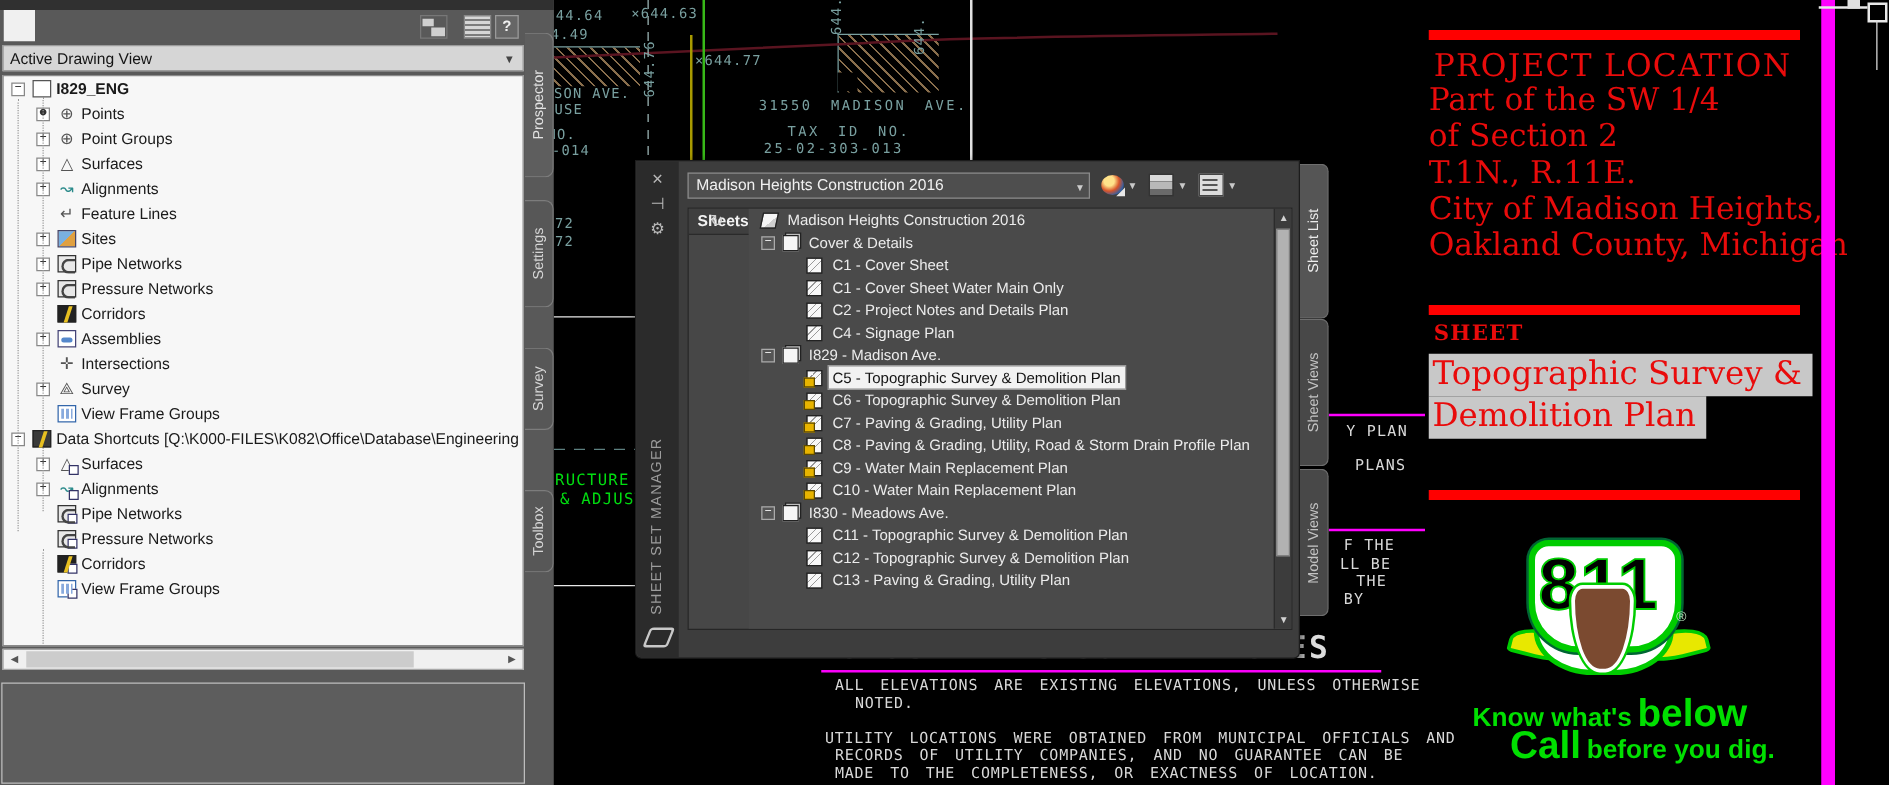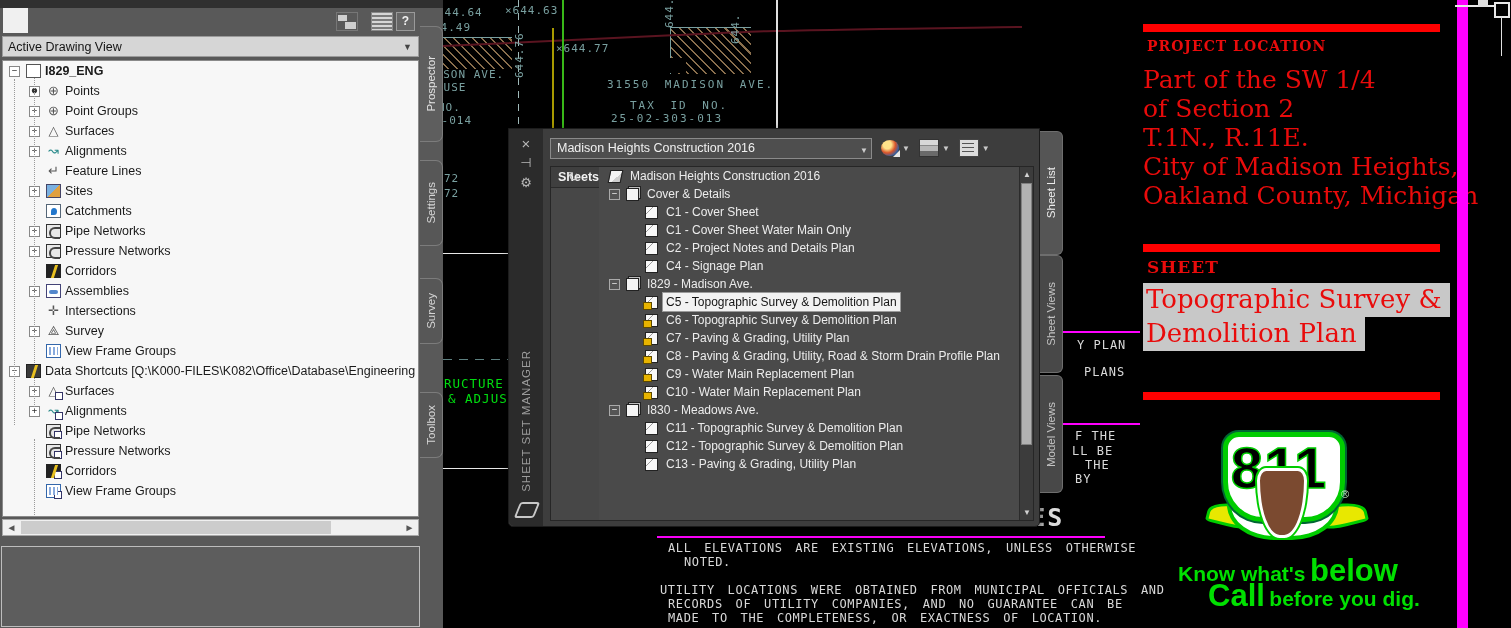--- a/index.html
+++ b/index.html
@@ -18,21 +18,21 @@
   .mline{position:absolute;background:#ff00ff;height:2px;}
   .hatch{position:absolute;background:repeating-linear-gradient(45deg,transparent 0 5px,#8a6f4d 5px 6.5px);border-top:1px solid #79a0a0;}
   .dashv{position:absolute;width:1px;background:repeating-linear-gradient(to bottom,#9fb9b9 0 7px,transparent 7px 13px);}
   .dashh{position:absolute;height:1px;background:repeating-linear-gradient(to right,#5d8080 0 9px,transparent 9px 16px);}
   .notes-title{position:absolute;left:655px;top:503px;color:#dcdcdc;font-family:"DejaVu Sans Mono",monospace;
       font-size:25px;font-weight:bold;letter-spacing:2px;}
   .note{color:#d8d8d8;font-size:12px;letter-spacing:.6px;word-spacing:5px;}
   
   .redbar{position:absolute;left:1143px;width:297px;height:8px;background:#f00;}
   .red-serif{position:absolute;color:#e90b0b;font-family:"DejaVu Serif","Liberation Serif",serif;}
-  .loc-title{font-size:14px;letter-spacing:1px;font-weight:bold;}
+  .loc-title{font-size:25px;letter-spacing:1px;font-weight:normal;}
   .loc-lines{font-size:25px;line-height:29px;}
   .sheet-label{font-size:17px;font-weight:bold;letter-spacing:1px;}
   .hl{background:#c8c8c8;padding:1px 8px 2px 3px;display:inline-block;}
   .sheet-name{font-size:26px;line-height:31px;}
   
   .logo811{position:absolute;left:1205px;top:432px;width:160px;height:120px;}
   .l-shield{position:absolute;left:18px;top:0;width:112px;height:80px;background:#fff;border:5px solid #00cc00;
       border-radius:16px 16px 40px 40px;box-shadow:0 0 0 2px #063;}
   .l-num{position:absolute;left:18px;top:2px;width:112px;text-align:center;font-size:58px;font-weight:900;
       color:#000;letter-spacing:1px;font-family:"Liberation Sans",sans-serif;-webkit-text-stroke:1.5px #00cc00;}
@@ -96,21 +96,21 @@
       border-radius:0 7px 7px 0;color:#d5d5d5;font-size:11.5px;display:flex;align-items:center;justify-content:center;}
   
   .ssm{position:absolute;left:508px;top:128px;width:532px;height:399px;z-index:20;background:#3d3d3d;
        border:1px solid #1c1c1c;border-radius:0 0 5px 5px;box-shadow:2px 3px 8px rgba(0,0,0,.6);display:flex;box-sizing:border-box;}
   .ssm-strip{width:34px;background:#2b2b2b;position:relative;border-radius:0 0 0 5px;flex:0 0 34px;}
   .strip-ic{position:absolute;left:0;width:34px;text-align:center;color:#b8b8b8;font-size:13px;}
   .ssm-vtitle{position:absolute;left:0;bottom:34px;width:34px;display:flex;justify-content:center;
       color:#9d9d9d;font-size:11.5px;letter-spacing:1px;}
   .ssm-logo{position:absolute;left:8px;bottom:8px;width:16px;height:12px;border:2px solid #c8c8c8;
       transform:skewX(-22deg);border-radius:3px;}
-  .ssm-body{flex:1;padding:7px 5px 5px 7px;display:flex;flex-direction:column;box-sizing:border-box;}
+  .ssm-body{flex:1;padding:7px 5px 22px 7px;display:flex;flex-direction:column;box-sizing:border-box;}
   .ssm-toprow{height:24px;display:flex;align-items:center;flex:0 0 24px;}
   .ssm-combo{width:322px;height:21px;background:#4e4e4e;border:1px solid #8a8a8a;color:#f0f0f0;
       font-size:12.5px;line-height:19px;padding-left:6px;box-sizing:border-box;position:relative;}
   .ssm-combo .chev{position:absolute;right:3px;top:2px;color:#ccc;font-size:8px;}
   .tbtn{display:flex;align-items:center;margin-left:9px;}
   .tbtn .dd{color:#c9c9c9;font-size:8px;margin-left:3px;}
   .ico18{width:18px;height:16px;position:relative;}
   .ico-structure{border-radius:50%;background:radial-gradient(circle at 35% 30%,#ffe28a 0 25%,#d8542a 50%,#2b5fa8 75%,#15335c);}
   .ico-structure::after{content:"";position:absolute;right:-1px;bottom:-1px;width:0;height:0;
       border-left:7px solid transparent;border-bottom:7px solid #e8e8e8;}
@@ -288,25 +288,20 @@
         <span class="xnone"></span>
         <span class="ti ti-glyph">↵</span>
         <span class="lbl">Feature Lines</span>
       </div>
     <div class="trow ind1">
         <span class="xbox">+</span>
         <span class="ti ti-sites"></span>
         <span class="lbl">Sites</span>
       </div>
     <div class="trow ind1">
-        <span class="xnone"></span>
-        <span class="ti ti-catch"></span>
-        <span class="lbl">Catchments</span>
-      </div>
-    <div class="trow ind1">
         <span class="xbox">+</span>
         <span class="ti ti-pipes"></span>
         <span class="lbl">Pipe Networks</span>
       </div>
     <div class="trow ind1">
         <span class="xbox">+</span>
         <span class="ti ti-pipes"></span>
         <span class="lbl">Pressure Networks</span>
       </div>
     <div class="trow ind1">

